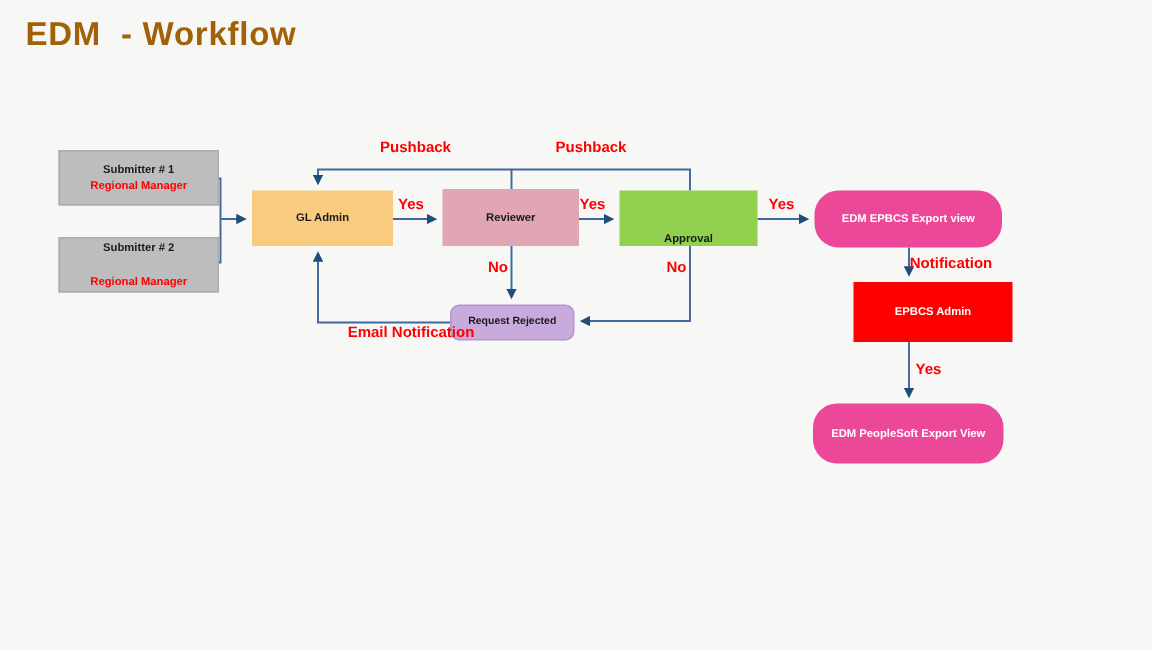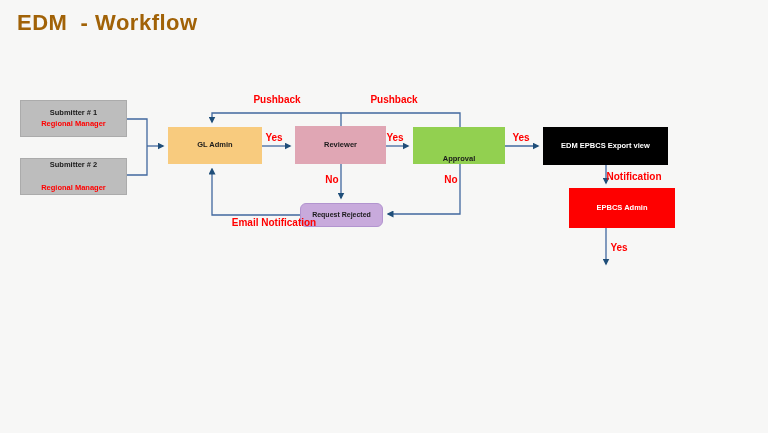--- a/index.html
+++ b/index.html
@@ -39,26 +39,27 @@
     text-align:center;
     font-weight:bold;
     font-size:7.5px;
     line-height:1.35;
     color:#1a1a1a;
     box-sizing:border-box;
   }
   .node.gray{
     background:#bdbdbd;
     border:1px solid #ababab;
+    margin-left:19px;
   }
   .node.gray .sub-role{color:#ff0000;}
   .node.orange{background:#f8cb7e;}
   .node.pink{background:#e0a6b4;}
   .node.green{background:#92d050;justify-content:flex-end;}
-  .node.dark{background:#000000;color:#ffffff;}
+  .node.dark{background:#ec4899;color:#ffffff;border-radius:16px;}
   .node.red{background:#fe0000;color:#ffffff;}
   .node.lavender{
     background:#c8aadc;
     border:1px solid #b294cf;
     border-radius:6px;
     font-size:7px;
   }
   .elabel{
     position:absolute;
     transform:translate(-50%,-50%);
@@ -131,20 +132,23 @@
   </div>
 
   <div class="node dark" style="left:543px;top:127px;width:125px;height:38px;">
     <span>EDM EPBCS Export view</span>
   </div>
 
   <div class="node red" style="left:569px;top:188px;width:106px;height:40px;align-items:center;">
     <span>EPBCS Admin</span>
   </div>
 
+  <div class="node dark" style="left:542px;top:269px;width:127px;height:40px;">
+    <span>EDM PeopleSoft Export View</span>
+  </div>
 
   <div class="node lavender" style="left:300px;top:203px;width:83px;height:24px;">
     <span>Request Rejected</span>
   </div>
 
   <div class="elabel" style="left:277px;top:99px;">Pushback</div>
   <div class="elabel" style="left:394px;top:99px;">Pushback</div>
   <div class="elabel" style="left:274px;top:137px;">Yes</div>
   <div class="elabel" style="left:395px;top:137px;">Yes</div>
   <div class="elabel" style="left:521px;top:137px;">Yes</div>

